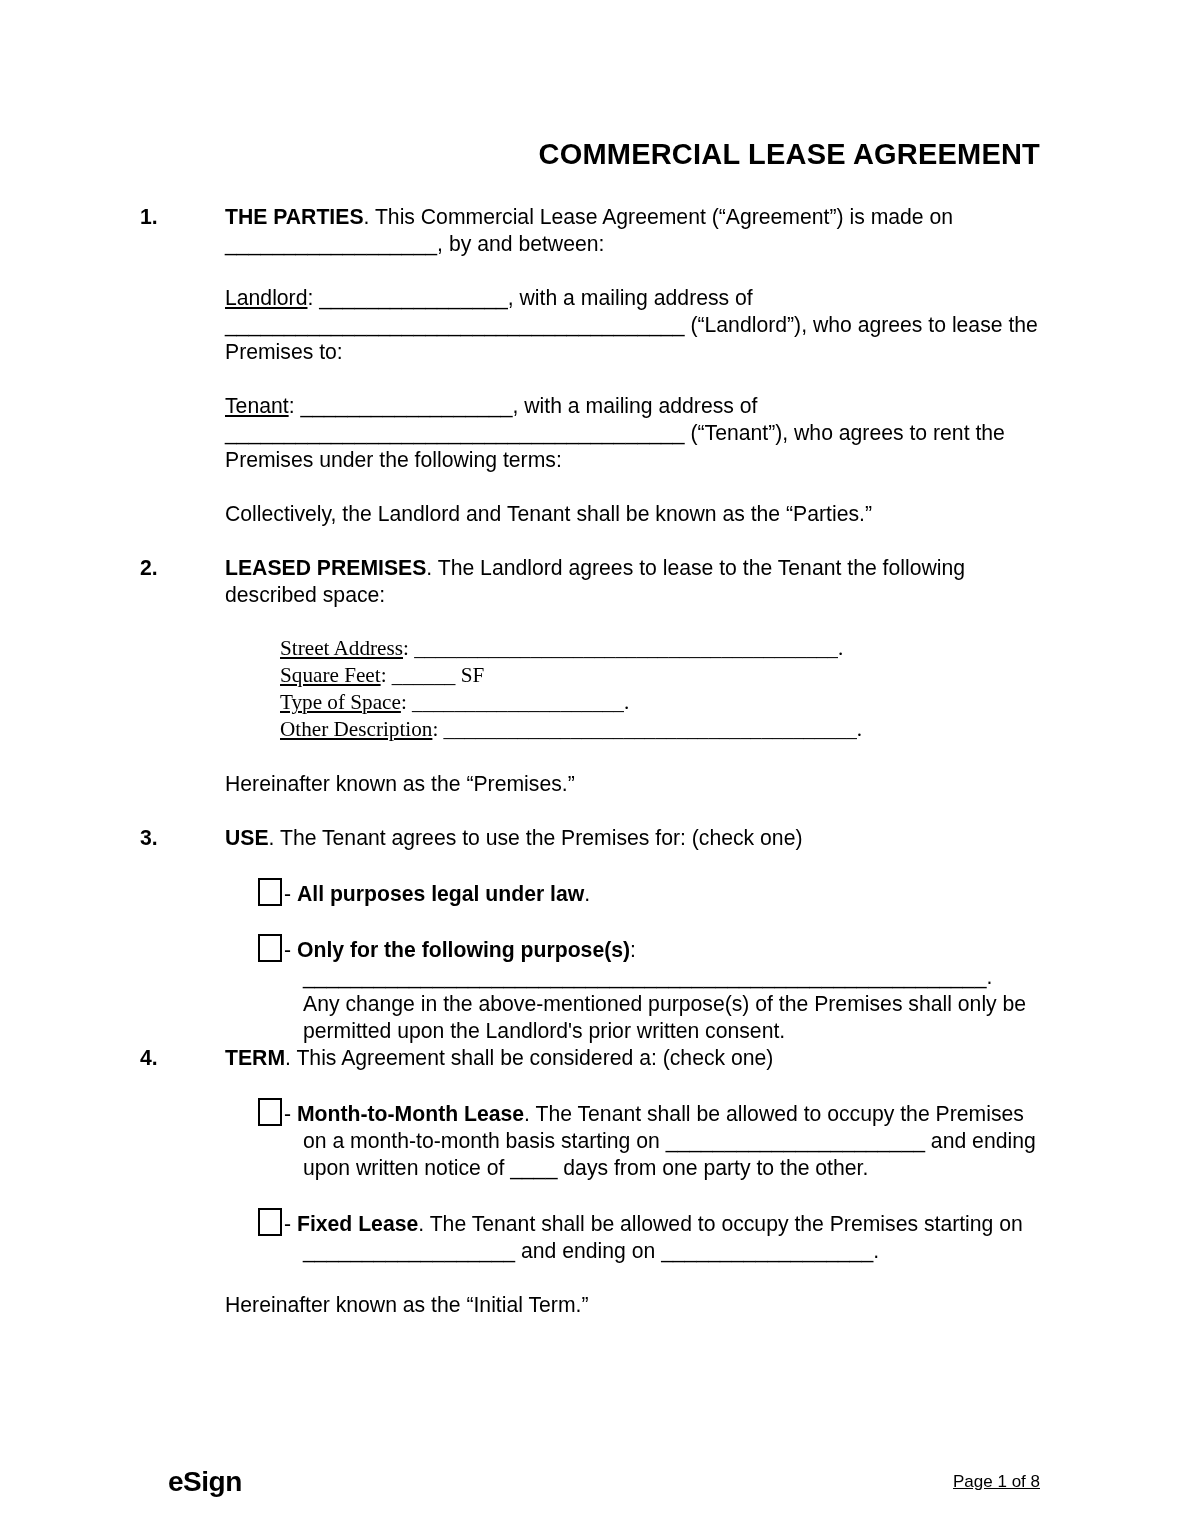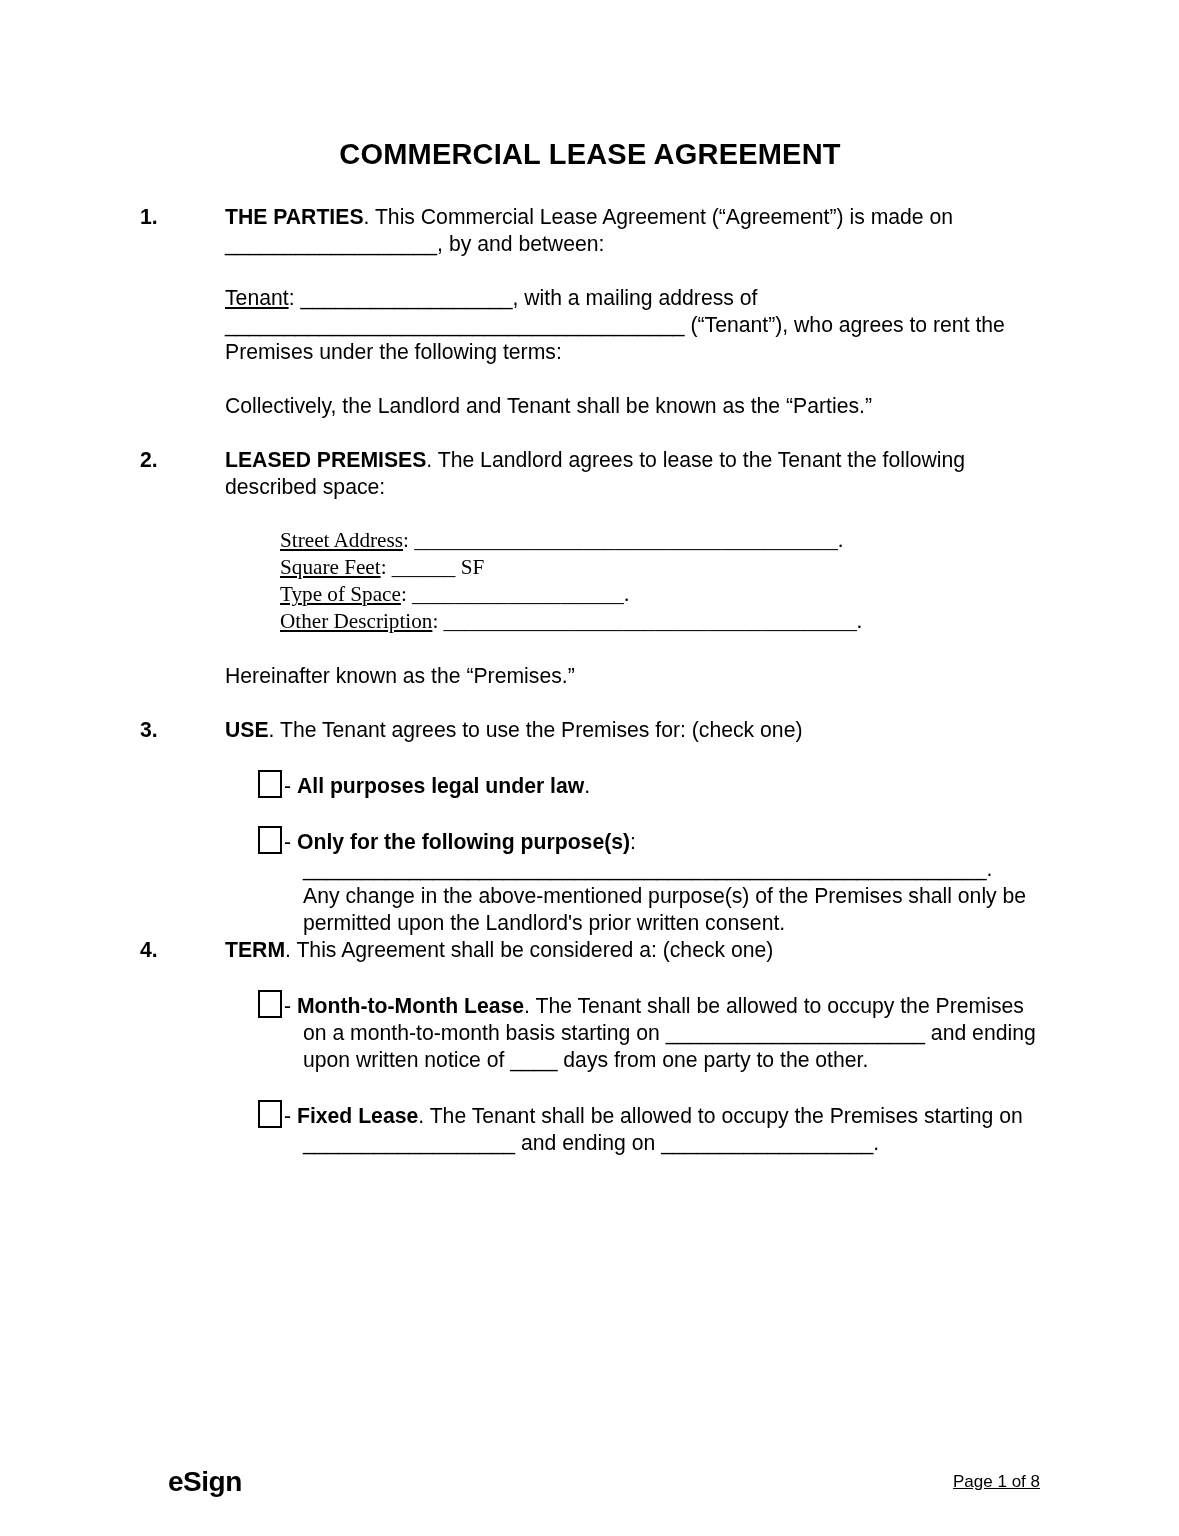--- a/index.html
+++ b/index.html
@@ -15,21 +15,21 @@
     padding: 138px 139px 0 140px;
     background: #fff;
     font-size: 21.2px;
     line-height: 27px;
   }
   .title {
     margin: 0 0 32px 0;
     font-size: 29px;
     line-height: 33px;
     font-weight: bold;
-    text-align: center;
+    text-align: right;
     letter-spacing: 0.2px;
   }
   .sect { position: relative; margin-left: 85px; }
   .num { position: absolute; left: -85px; top: 0; font-weight: bold; }
   p.para { margin: 0 0 27px 0; }
   .lvl2 { margin-left: 55px; }
   .fields p.para { margin-bottom: 0; font-family: Liberation Serif, serif; }
   .fields { margin-bottom: 27px; }
   .u { text-decoration: underline; }
   .opt {
@@ -64,20 +64,21 @@
 <body>
 
 <div class="page">
 
   <h1 class="title">COMMERCIAL LEASE AGREEMENT</h1>
 
   <div class="sect">
     <span class="num">1.</span>
     <p class="para"><b class="hd">THE PARTIES</b><span>. This Commercial Lease Agreement (“Agreement”) is made on __________________, by and between:</span></p>
 
+    <p class="para lvl2"><span class="u">Landlord</span><span>: ________________, with a mailing address of _______________________________________ (“Landlord”), who agrees to lease the Premises to:</span></p>
 
     <p class="para lvl2"><span class="u">Tenant</span><span>: __________________, with a mailing address of _______________________________________ (“Tenant”), who agrees to rent the Premises under the following terms:</span></p>
 
     <p class="para">Collectively, the Landlord and Tenant shall be known as the “Parties.”</p>
   </div>
 
   <div class="sect">
     <span class="num">2.</span>
     <p class="para"><b class="hd">LEASED PREMISES</b><span>. The Landlord agrees to lease to the Tenant the following described space:</span></p>
 
@@ -105,20 +106,21 @@
   </div>
 
   <div class="sect">
     <span class="num">4.</span>
     <p class="para"><b class="hd">TERM</b><span>. This Agreement shall be considered a: (check one)</span></p>
 
     <p class="para opt"><span class="checkbox"></span><span>- </span><b class="hd">Month-to-Month Lease</b><span>. The Tenant shall be allowed to occupy the Premises on a month-to-month basis starting on ______________________ and ending upon written notice of ____ days from one party to the other.</span></p>
 
     <p class="para opt"><span class="checkbox"></span><span>- </span><b class="hd">Fixed Lease</b><span>. The Tenant shall be allowed to occupy the Premises starting on __________________ and ending on __________________.</span></p>
 
+    <p class="para">Hereinafter known as the “Initial Term.”</p>
   </div>
 
   <div class="footer">
     <span class="brand">eSign</span>
     <span class="page-num">Page 1 of 8</span>
   </div>
 
 </div>
 
 </body></html>

